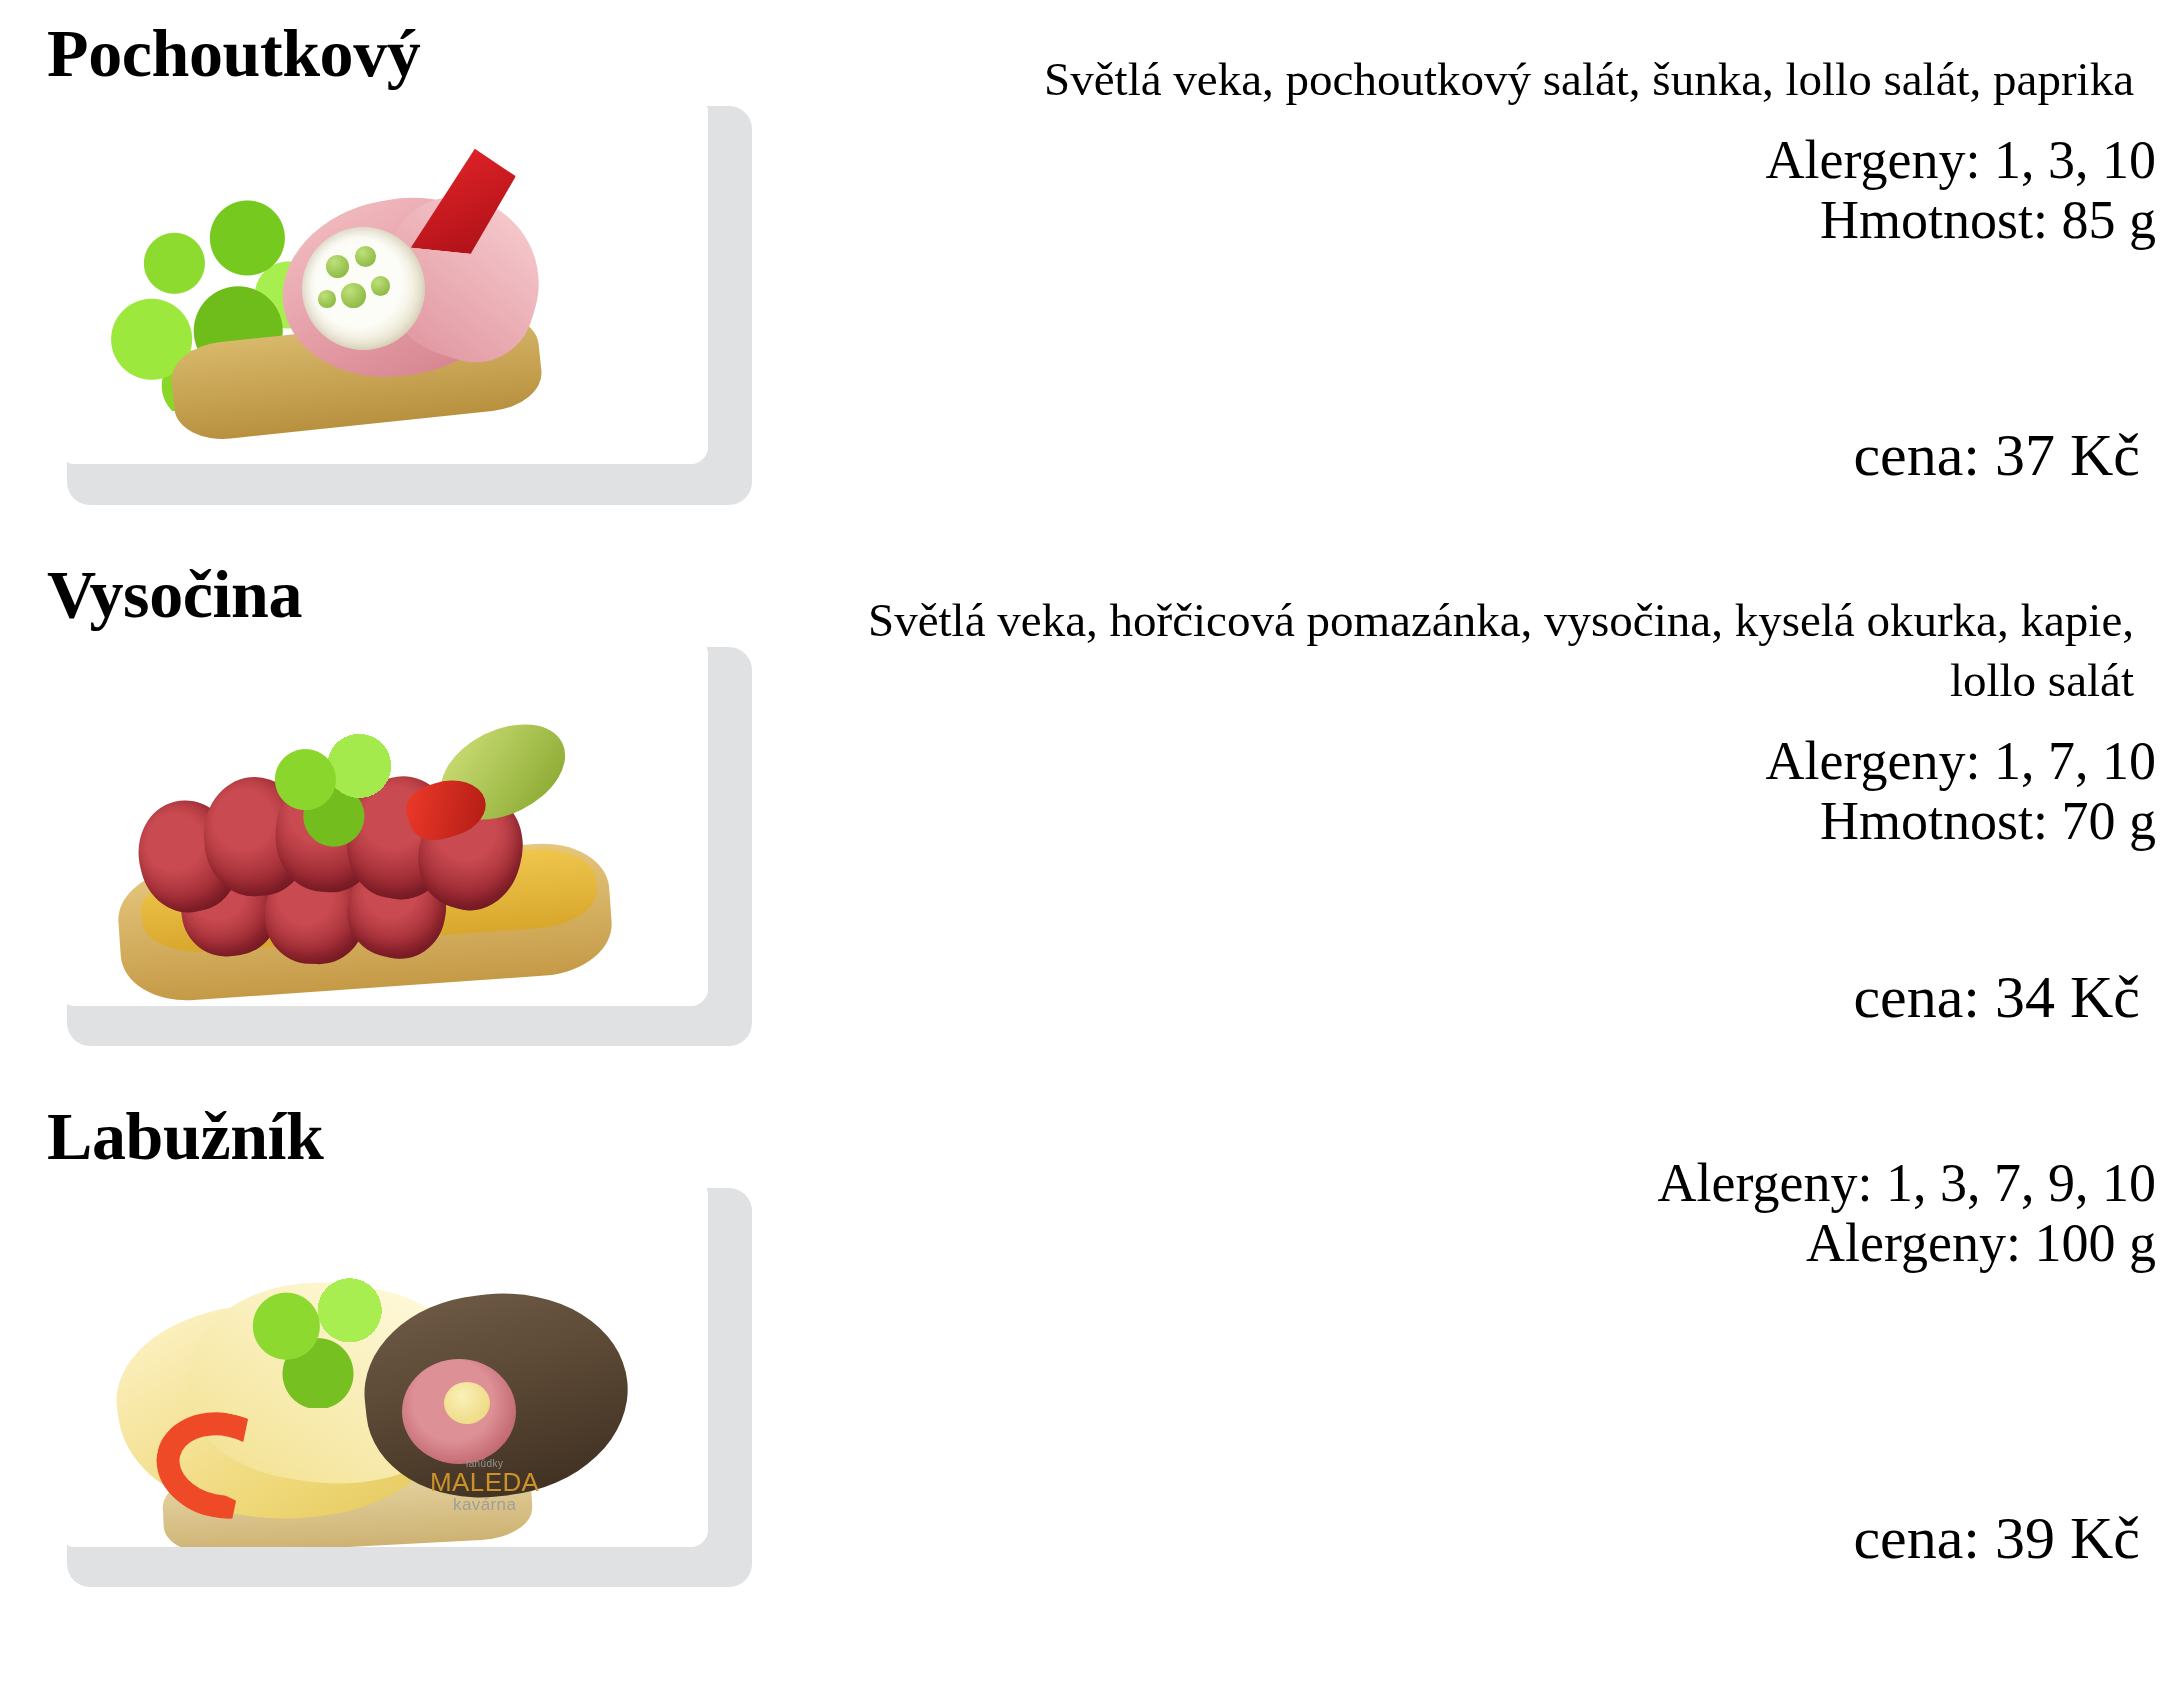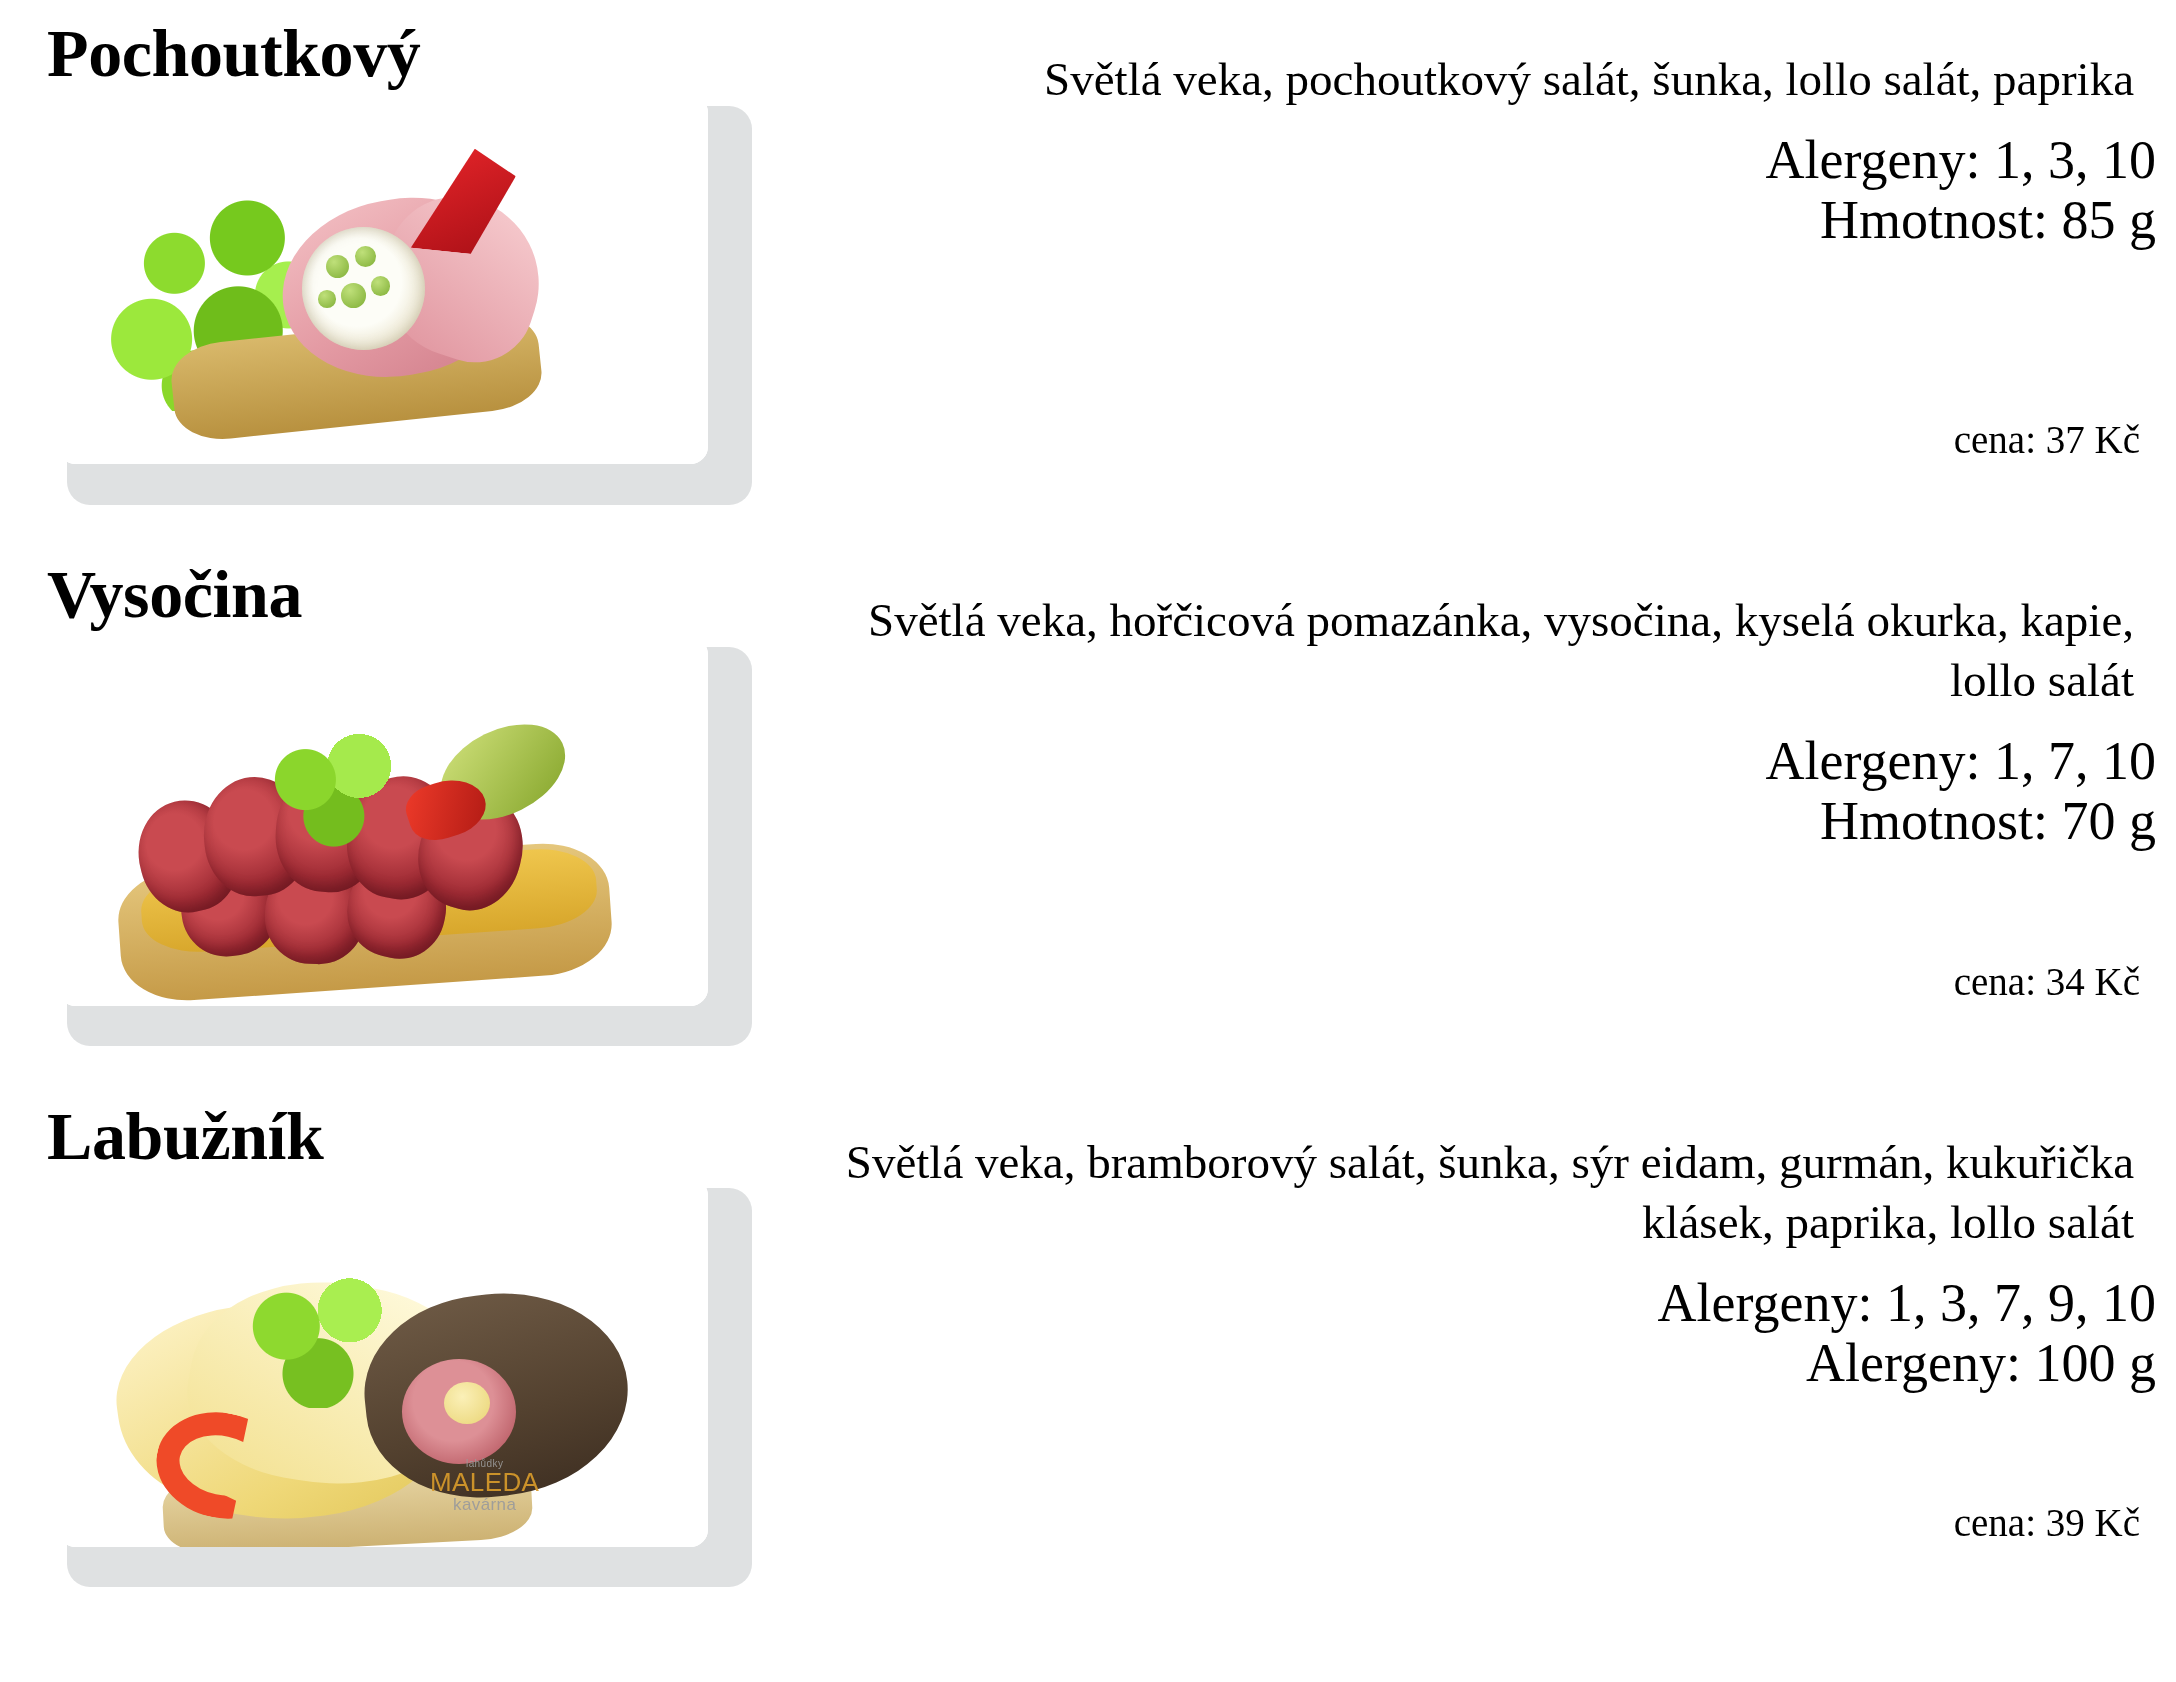--- a/index.html
+++ b/index.html
@@ -246,22 +246,22 @@
     max-width: 1308px;
   }
   .info {
     margin-top: 21px;
     font-size: 54px;
     line-height: 60px;
   }
   .price {
     position: absolute;
     right: 16px;
-    bottom: 86px;
-    font-size: 39px;
+    bottom: 70px;
+    font-size: 60px;
     line-height: 63px;
     white-space: nowrap;
   }
 </style>
 </head>
 <body>
 
 <div class="menu">
 
   <div class="item">
@@ -348,21 +348,20 @@
             <div class="watermark">
               <div class="wm-top">lahůdky</div>
               <div class="wm-mid">MALEDA</div>
               <div class="wm-bot">kavárna</div>
             </div>
           </div>
         </div>
       </div>
     </div>
     <div class="right-col">
-      <div class="desc">Světlá veka, bramborový salát, šunka, sýr eidam, gurmán, kukuřička klásek, paprika, lollo salát</div>
       <div class="info">
         <div>Alergeny: 1, 3, 7, 9, 10</div>
         <div>Alergeny: 100 g</div>
       </div>
       <div class="price">cena: 39 Kč</div>
     </div>
   </div>
 
 </div>
 

